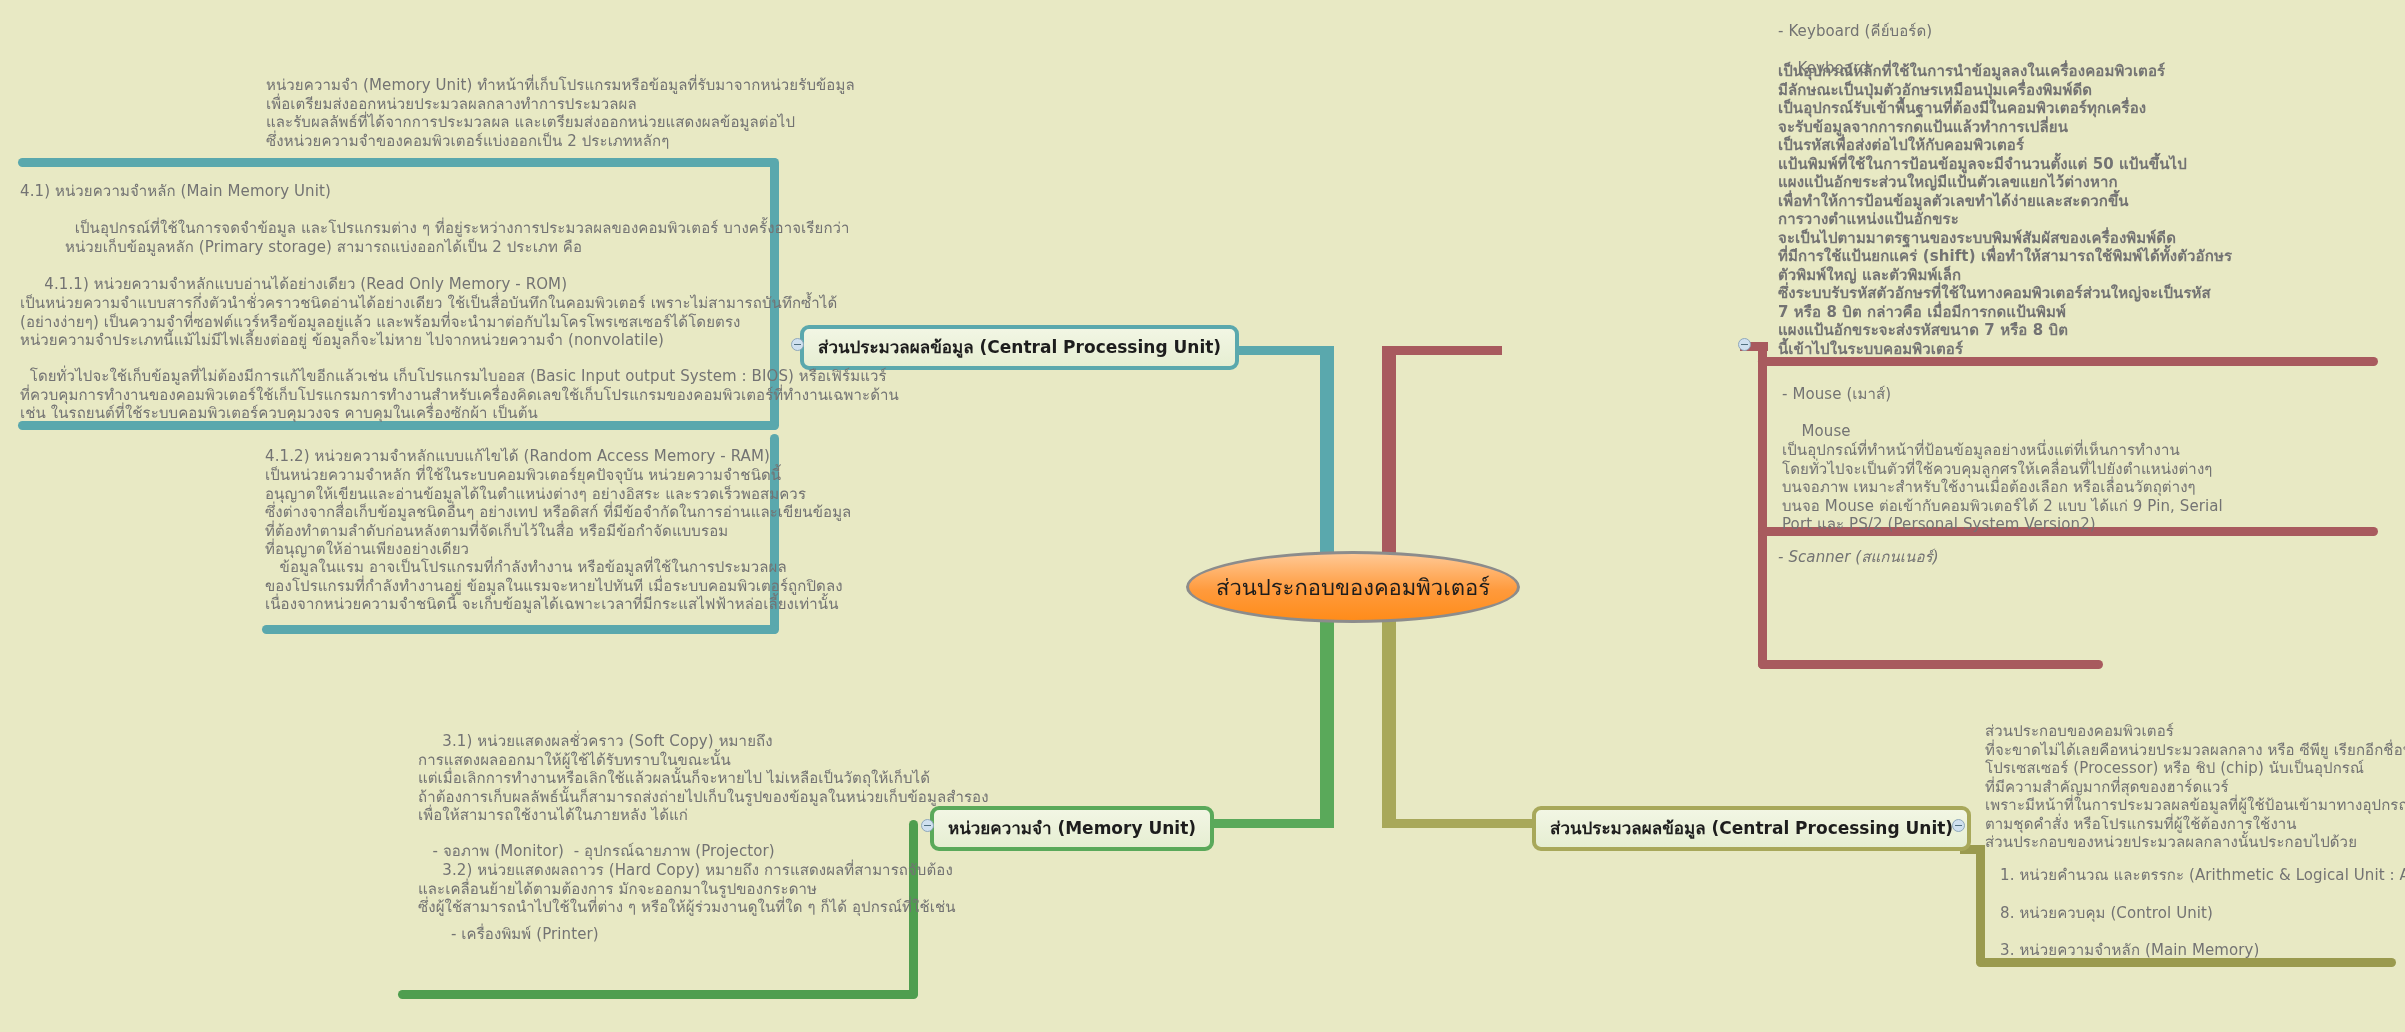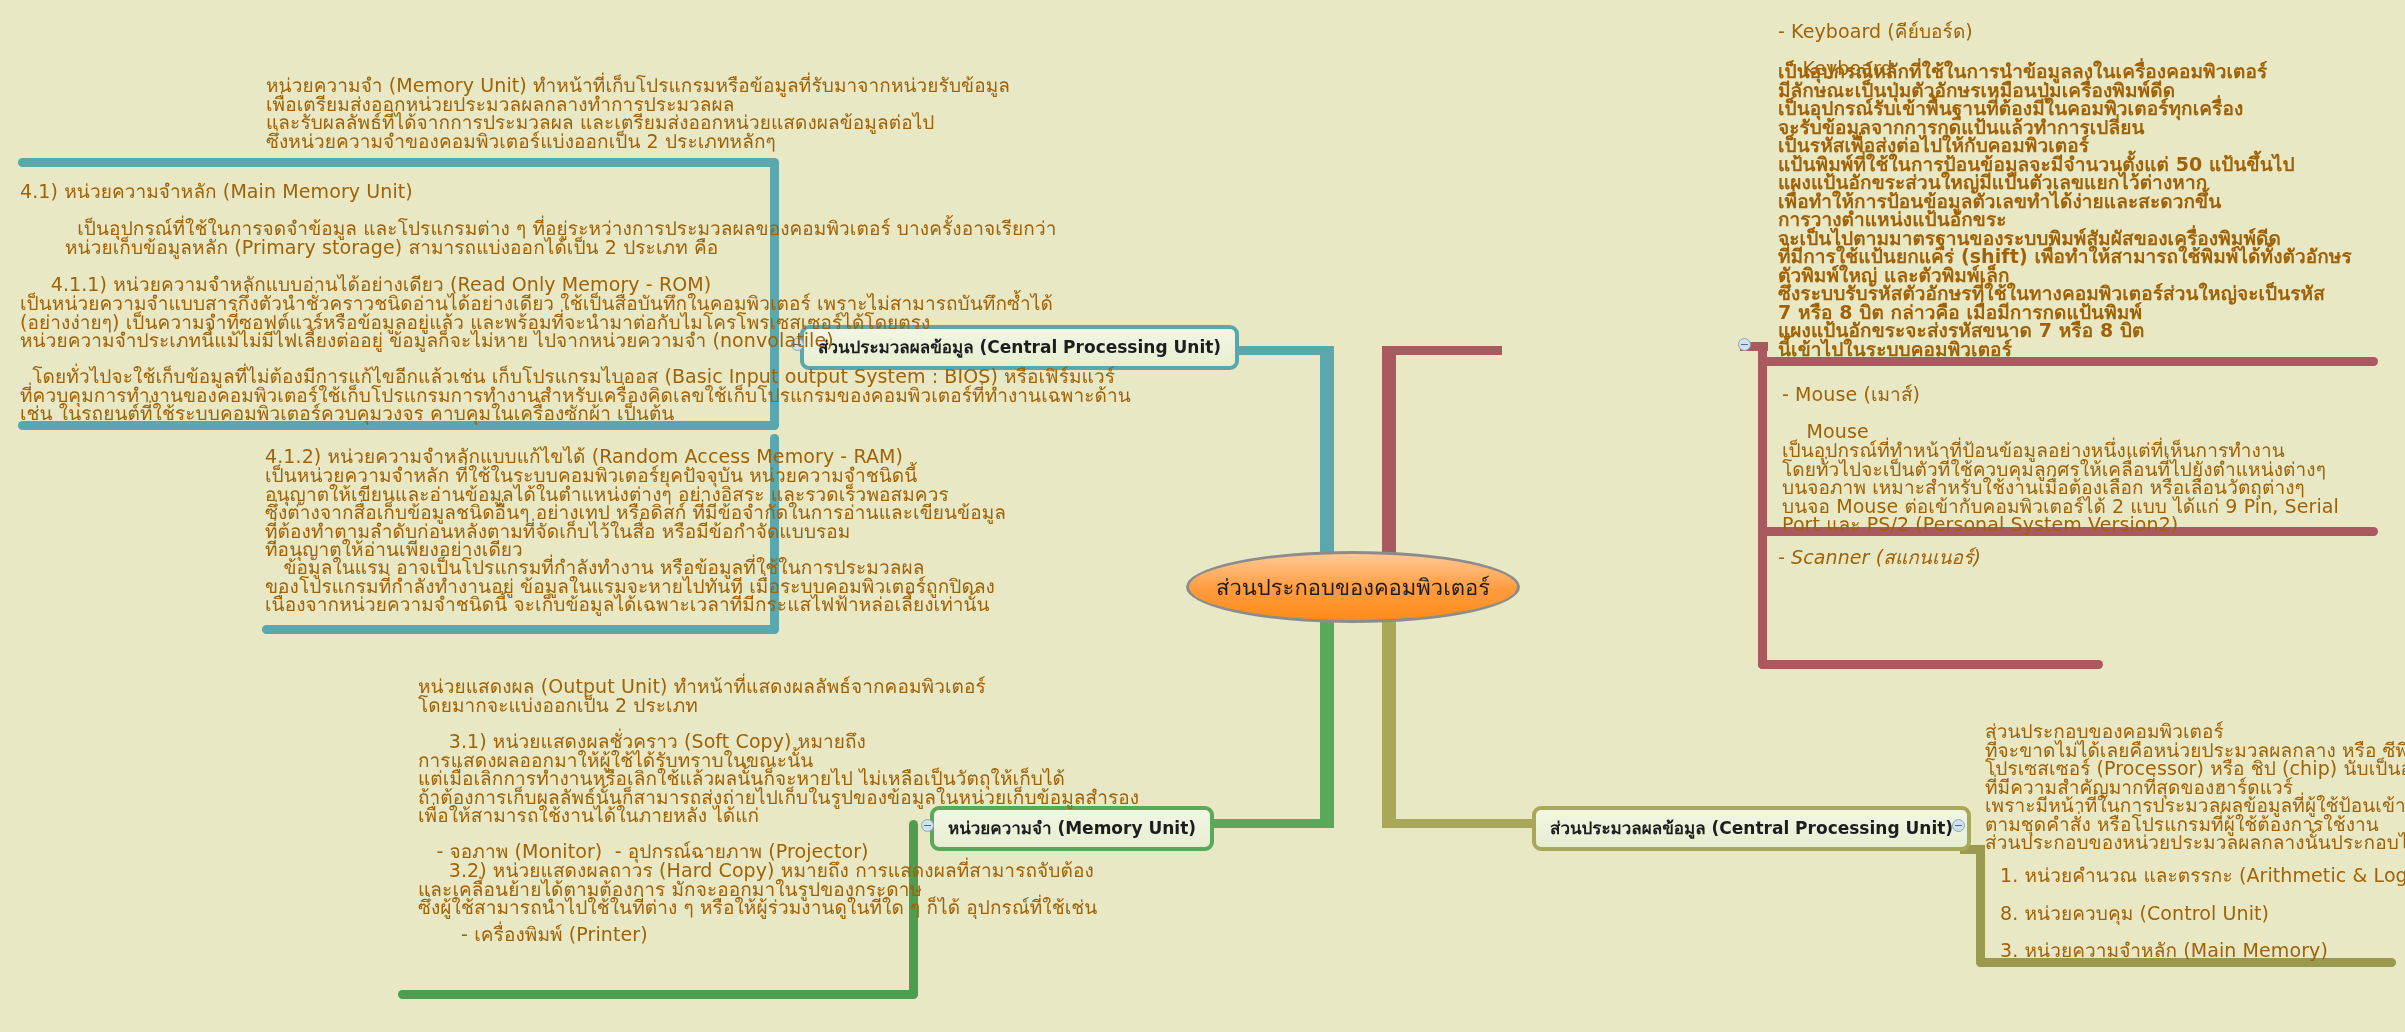--- a/index.html
+++ b/index.html
@@ -8,22 +8,22 @@
     background:#e8e9c4;
     font-family:"DejaVu Sans","Liberation Sans",sans-serif;
     overflow:hidden;
     position:relative;
   }
   .canvas{position:absolute;inset:0;}
 
   
   .txt{
     position:absolute;
-    color:#a16207;
-    font-size:19px;
+    color:#737373;
+    font-size:15px;
     line-height:18.5px;
     white-space:pre;
     letter-spacing:0.1px;
   }
 
   
   .node{
     position:absolute;
     border-radius:9px;
     padding:7px 14px 8px 14px;
@@ -149,22 +149,20 @@
   <div class="txt" style="left:265px;top:558px;">   ข้อมูลในแรม อาจเป็นโปรแกรมที่กำลังทำงาน หรือข้อมูลที่ใช้ในการประมวลผล
 ของโปรแกรมที่กำลังทำงานอยู่ ข้อมูลในแรมจะหายไปทันที เมื่อระบบคอมพิวเตอร์ถูกปิดลง
 เนื่องจากหน่วยความจำชนิดนี้ จะเก็บข้อมูลได้เฉพาะเวลาที่มีกระแสไฟฟ้าหล่อเลี้ยงเท่านั้น</div>
 
   <div class="txt" style="left:265px;top:466px;">เป็นหน่วยความจำหลัก ที่ใช้ในระบบคอมพิวเตอร์ยุคปัจจุบัน หน่วยความจำชนิดนี้
 อนุญาตให้เขียนและอ่านข้อมูลได้ในตำแหน่งต่างๆ อย่างอิสระ และรวดเร็วพอสมควร
 ซึ่งต่างจากสื่อเก็บข้อมูลชนิดอื่นๆ อย่างเทป หรือดิสก์ ที่มีข้อจำกัดในการอ่านและเขียนข้อมูล
 ที่ต้องทำตามลำดับก่อนหลังตามที่จัดเก็บไว้ในสื่อ หรือมีข้อกำจัดแบบรอม
 ที่อนุญาตให้อ่านเพียงอย่างเดียว</div>
 
-  <div class="txt" style="left:418px;top:677px;">หน่วยแสดงผล (Output Unit) ทำหน้าที่แสดงผลลัพธ์จากคอมพิวเตอร์
-โดยมากจะแบ่งออกเป็น 2 ประเภท</div>
 
   <div class="txt" style="left:418px;top:732px;">     3.1) หน่วยแสดงผลชั่วคราว (Soft Copy) หมายถึง
 การแสดงผลออกมาให้ผู้ใช้ได้รับทราบในขณะนั้น
 แต่เมื่อเลิกการทำงานหรือเลิกใช้แล้วผลนั้นก็จะหายไป ไม่เหลือเป็นวัตถุให้เก็บได้
 ถ้าต้องการเก็บผลลัพธ์นั้นก็สามารถส่งถ่ายไปเก็บในรูปของข้อมูลในหน่วยเก็บข้อมูลสำรอง
 เพื่อให้สามารถใช้งานได้ในภายหลัง ได้แก่</div>
 
   <div class="txt" style="left:418px;top:842px;">   - จอภาพ (Monitor)  - อุปกรณ์ฉายภาพ (Projector)</div>
 
   <div class="txt" style="left:418px;top:861px;">     3.2) หน่วยแสดงผลถาวร (Hard Copy) หมายถึง การแสดงผลที่สามารถจับต้อง

